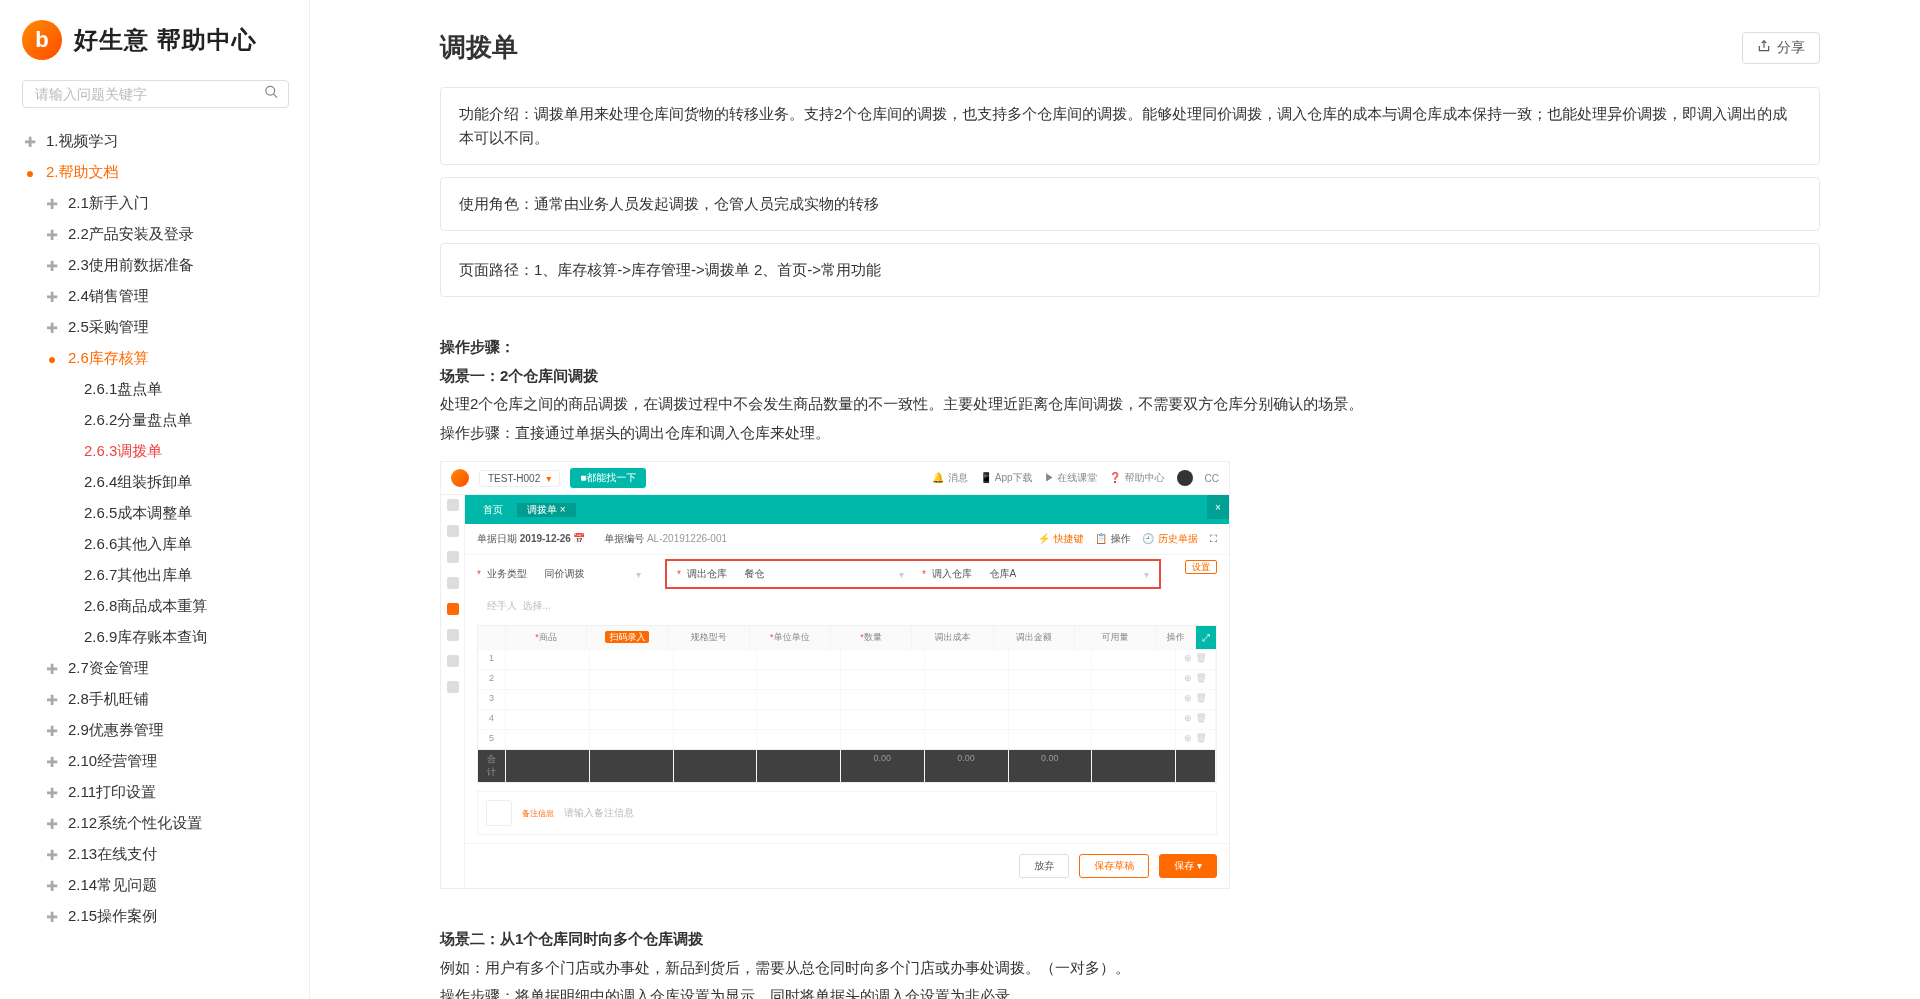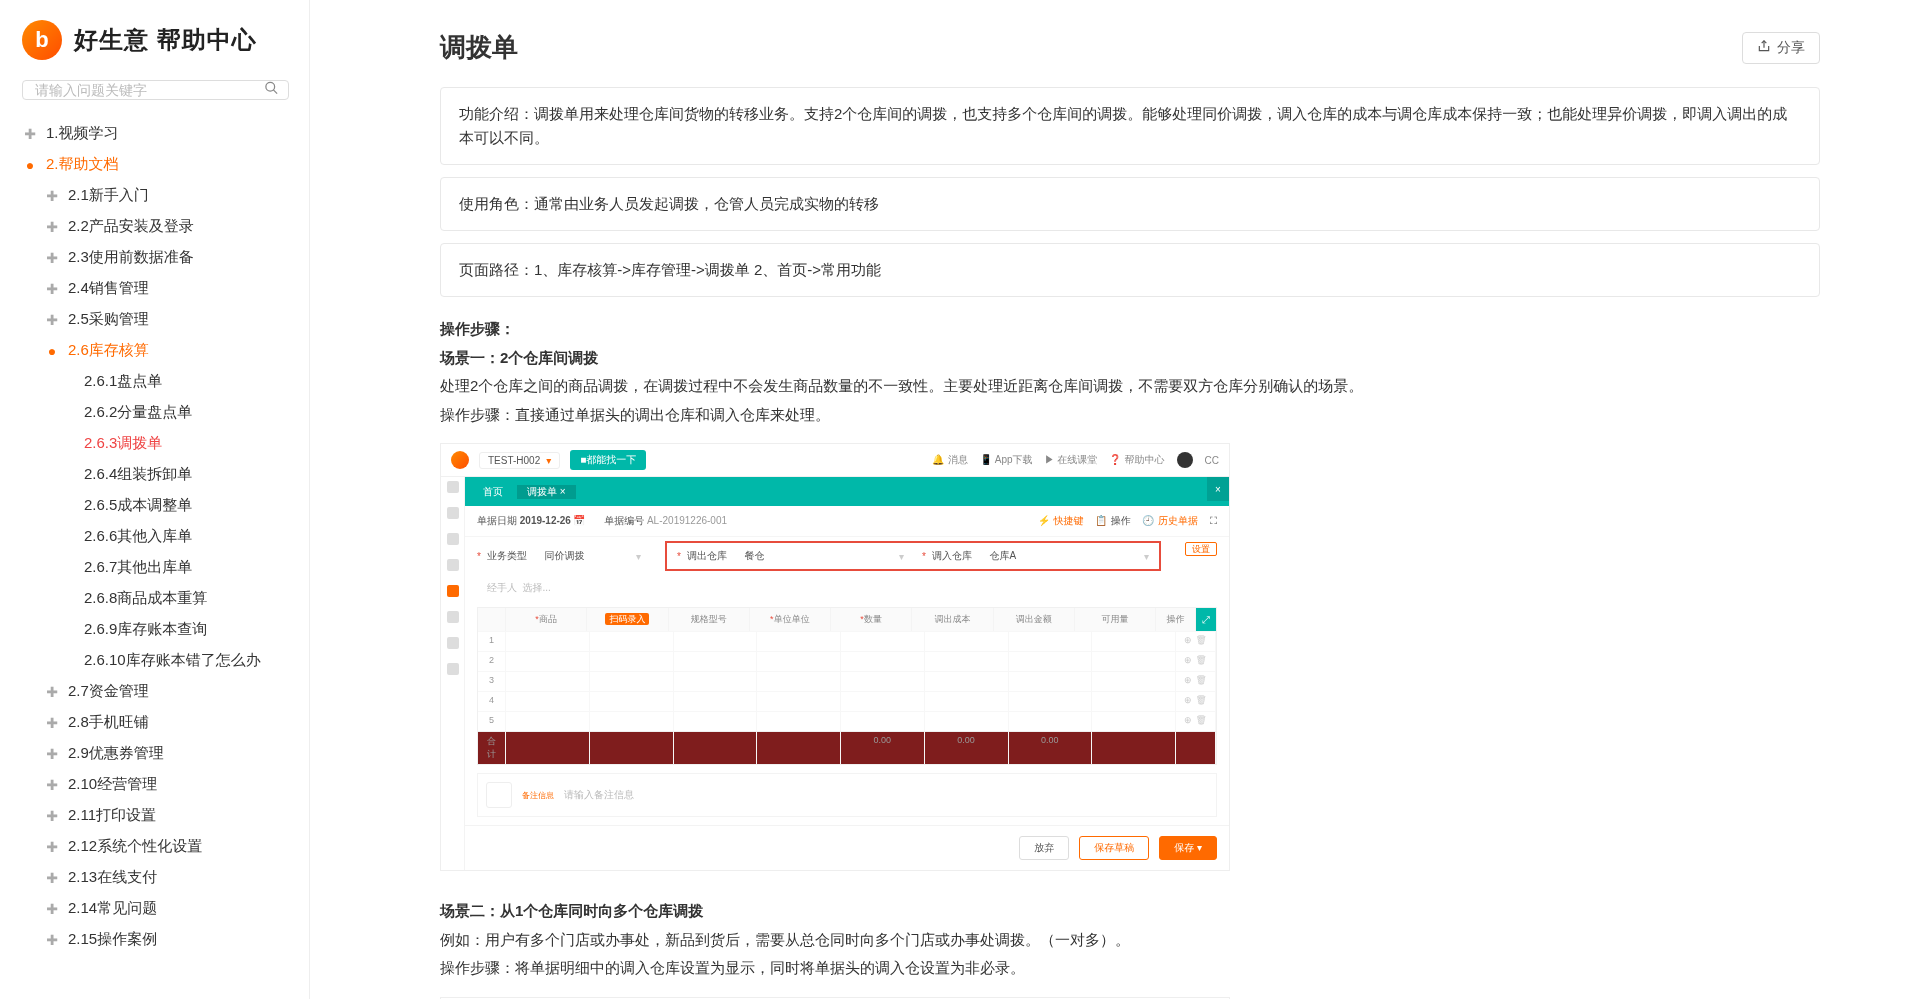--- a/index.html
+++ b/index.html
@@ -7,21 +7,21 @@
 
 .layout { display: flex; width: 1920px; height: 999px; }
 
 
 .sidebar { width: 310px; flex-shrink: 0; border-right: 1px solid #eee; padding: 20px 20px 20px 22px; overflow-y: auto; }
 .brand { display: flex; align-items: center; gap: 12px; margin-bottom: 20px; }
 .logo { width: 40px; height: 40px; border-radius: 50%; background: linear-gradient(135deg,#ff8a00,#ff4d00); display: flex; align-items: center; justify-content: center; color: #fff; font-weight: bold; font-size: 22px; }
 .brand-text { font-size: 24px; font-weight: 600; color: #222; letter-spacing: 1px; }
 
 .search { position: relative; margin-bottom: 18px; }
-.search input { width: 100%; height: 20px; border: 1px solid #ddd; border-radius: 4px; padding: 0 36px 0 12px; font-size: 14px; outline: none; color: #3b82f6; }
+.search input { width: 100%; height: 28px; border: 1px solid #ddd; border-radius: 4px; padding: 0 36px 0 12px; font-size: 14px; outline: none; color: #3b82f6; }
 .search input::placeholder { color: #bbb; }
 .search-icon { position: absolute; right: 10px; top: 50%; transform: translateY(-50%); color: #888; font-size: 16px; }
 
 .tree { font-size: 15px; }
 .tree-item { display: flex; align-items: center; gap: 8px; padding: 6px 0 6px 0; cursor: pointer; color: #333; }
 .tree-item.level1 { padding-left: 0; }
 .tree-item.level2 { padding-left: 22px; }
 .tree-item.level3 { padding-left: 62px; }
 .tree-item.active { color: #ff6a00; }
 .tree-item.current { color: #ef4444; }
@@ -32,21 +32,21 @@
 
 .main { flex: 1; background: #fafafa; overflow-y: auto; }
 .main-inner { padding: 30px 100px 40px 130px; background: #fff; min-height: 100%; }
 .title-row { display: flex; justify-content: space-between; align-items: center; margin-bottom: 22px; }
 .page-title { font-size: 26px; font-weight: 600; color: #333; }
 .share-btn { border: 1px solid #ddd; background: #fff; padding: 6px 14px; font-size: 14px; border-radius: 4px; color: #555; display: flex; align-items: center; gap: 6px; cursor: pointer; }
 
 .info-box { border: 1px solid #e8e8e8; border-radius: 4px; padding: 14px 18px; margin-bottom: 12px; font-size: 15px; line-height: 1.6; }
 .info-box b { font-weight: 400; }
 
-.section-block { margin-top: 18px; font-size: 15px; line-height: 1.9; }
+.section-block { margin-top: 36px; font-size: 15px; line-height: 1.9; }
 .section-block b { font-weight: 600; }
 
 
 .shot { border: 1px solid #eee; margin: 14px 0 26px; width: 790px; font-size: 10px; color: #555; background: #fff; }
 .shot .topbar { display: flex; justify-content: space-between; align-items: center; padding: 6px 10px; border-bottom: 1px solid #f0f0f0; }
 .shot .topbar-left { display: flex; align-items: center; gap: 10px; }
 .shot .mini-logo { width: 18px; height: 18px; border-radius: 50%; background: linear-gradient(135deg,#ff8a00,#ff4d00); }
 .shot .sel { display: inline-flex; gap: 6px; border: 1px solid #eee; padding: 2px 8px; border-radius: 3px; }
 .shot .sel .chev { color: #ff6a00; }
 .shot .btn-teal { background: #00b8a9; color: #fff; padding: 3px 10px; border-radius: 3px; }
@@ -81,21 +81,21 @@
 .shot .thead { display: flex; background: #fafafa; font-size: 9px; }
 .shot .th { padding: 5px 6px; border-right: 1px solid #f4f4f4; flex: 1; text-align: center; color: #888; }
 .shot .th.tiny { flex: 0 0 28px; }
 .shot .th .pill { background: #ff6a00; color: #fff; padding: 1px 4px; border-radius: 2px; }
 .shot .th.ops { flex: 0 0 40px; }
 .shot .expand { width: 20px; background: #00b8a9; color: #fff; display:flex; align-items:center; justify-content:center; font-size:10px; }
 .shot .trow { display: flex; font-size: 9px; min-height: 20px; border-top: 1px solid #f7f7f7; }
 .shot .td { flex: 1; padding: 3px 6px; border-right: 1px solid #f7f7f7; text-align: center; color: #999; }
 .shot .td.tiny { flex: 0 0 28px; }
 .shot .td.ops { flex: 0 0 40px; display:flex; gap:4px; justify-content:center; color:#ccc; }
-.shot .sumrow { display: flex; font-size: 9px; border-top: 1px solid #f0f0f0; background:#7f1d1d; }
+.shot .sumrow { display: flex; font-size: 9px; border-top: 1px solid #f0f0f0; background:#404040; }
 
 .shot .remark { margin: 8px 12px; display: flex; align-items: center; gap: 10px; border: 1px solid #f3f3f3; padding: 8px; }
 .shot .remark .ico { width: 26px; height: 26px; border: 1px solid #eee; border-radius: 3px; }
 
 .shot .footer { display: flex; justify-content: flex-end; gap: 10px; padding: 10px 12px; border-top: 1px solid #f3f3f3; }
 .shot .fbtn { border: 1px solid #ddd; padding: 4px 14px; font-size: 10px; border-radius: 3px; background:#fff; }
 .shot .fbtn.hollow-o { border-color: #ff6a00; color: #ff6a00; }
 .shot .fbtn.solid-o { background: #ff6a00; color: #fff; border-color: #ff6a00; }
 </style>
 </head>
@@ -169,23 +169,20 @@
           <span>2.6.6其他入库单</span>
         </div>
       <div class="tree-item level3">
           <span>2.6.7其他出库单</span>
         </div>
       <div class="tree-item level3">
           <span>2.6.8商品成本重算</span>
         </div>
       <div class="tree-item level3">
           <span>2.6.9库存账本查询</span>
-        </div>
-      <div class="tree-item level3">
-          <span>2.6.10库存账本错了怎么办</span>
         </div>
       <div class="tree-item level2">
           <span class="tree-icon">✚</span>
           <span>2.7资金管理</span>
         </div>
       <div class="tree-item level2">
           <span class="tree-icon">✚</span>
           <span>2.8手机旺铺</span>
         </div>
       <div class="tree-item level2">

